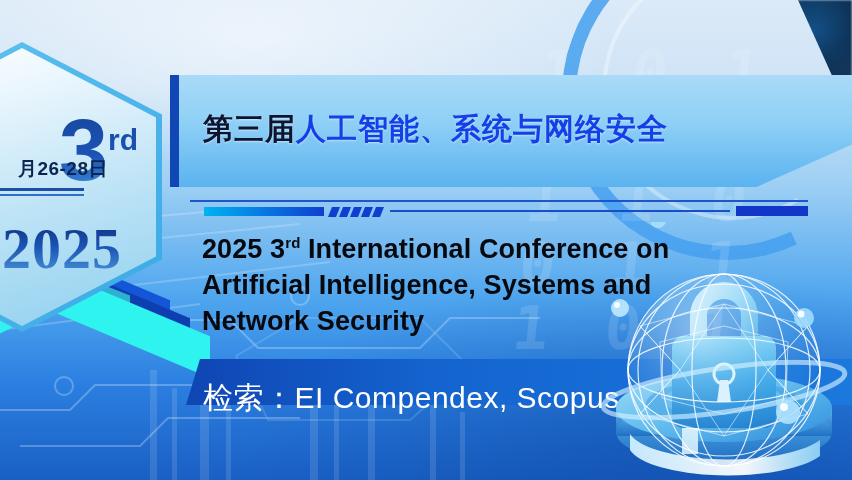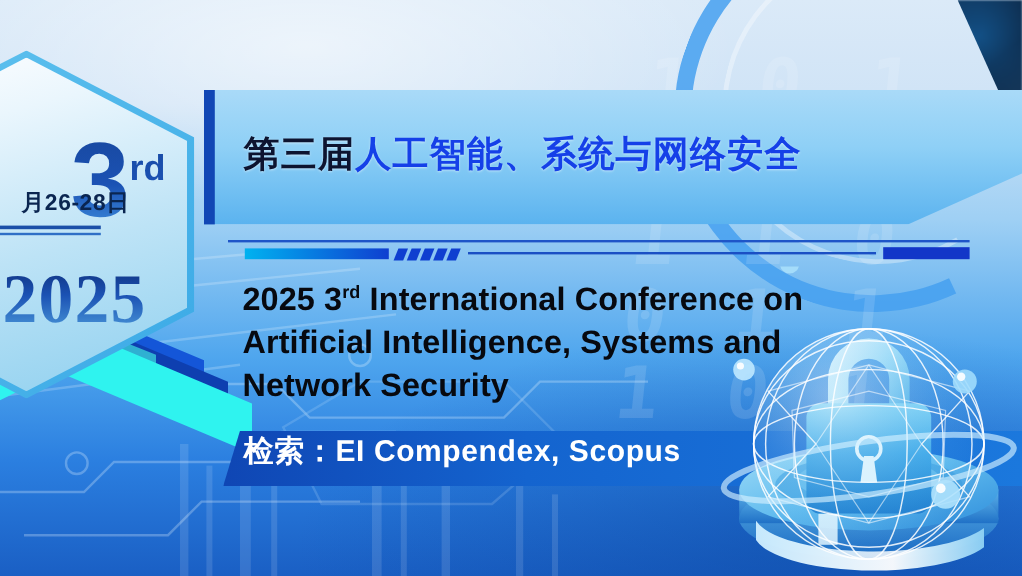--- a/index.html
+++ b/index.html
@@ -138,22 +138,22 @@
   }
   .en-title sup{font-size:15px;vertical-align:super;}
 
   
   .index-band{
     position:absolute;left:186px;top:359px;width:666px;height:46px;
     background:linear-gradient(90deg,#0f46b4 0%,#1464cf 38%,#1b78dd 100%);
     clip-path:polygon(14px 0,100% 0,100% 100%,0 100%);
   }
   .index-text{
-    position:absolute;left:203px;top:359px;
-    font-size:25px;font-weight:700;color:#ffffff;letter-spacing:.5px;
+    position:absolute;left:203px;top:378px;
+    font-size:30px;font-weight:400;color:#ffffff;letter-spacing:.5px;
   }
 
   
   .art{position:absolute;left:596px;top:222px;width:256px;height:258px;}
 </style>
 </head>
 <body>
 
 <div class="stage">
 

